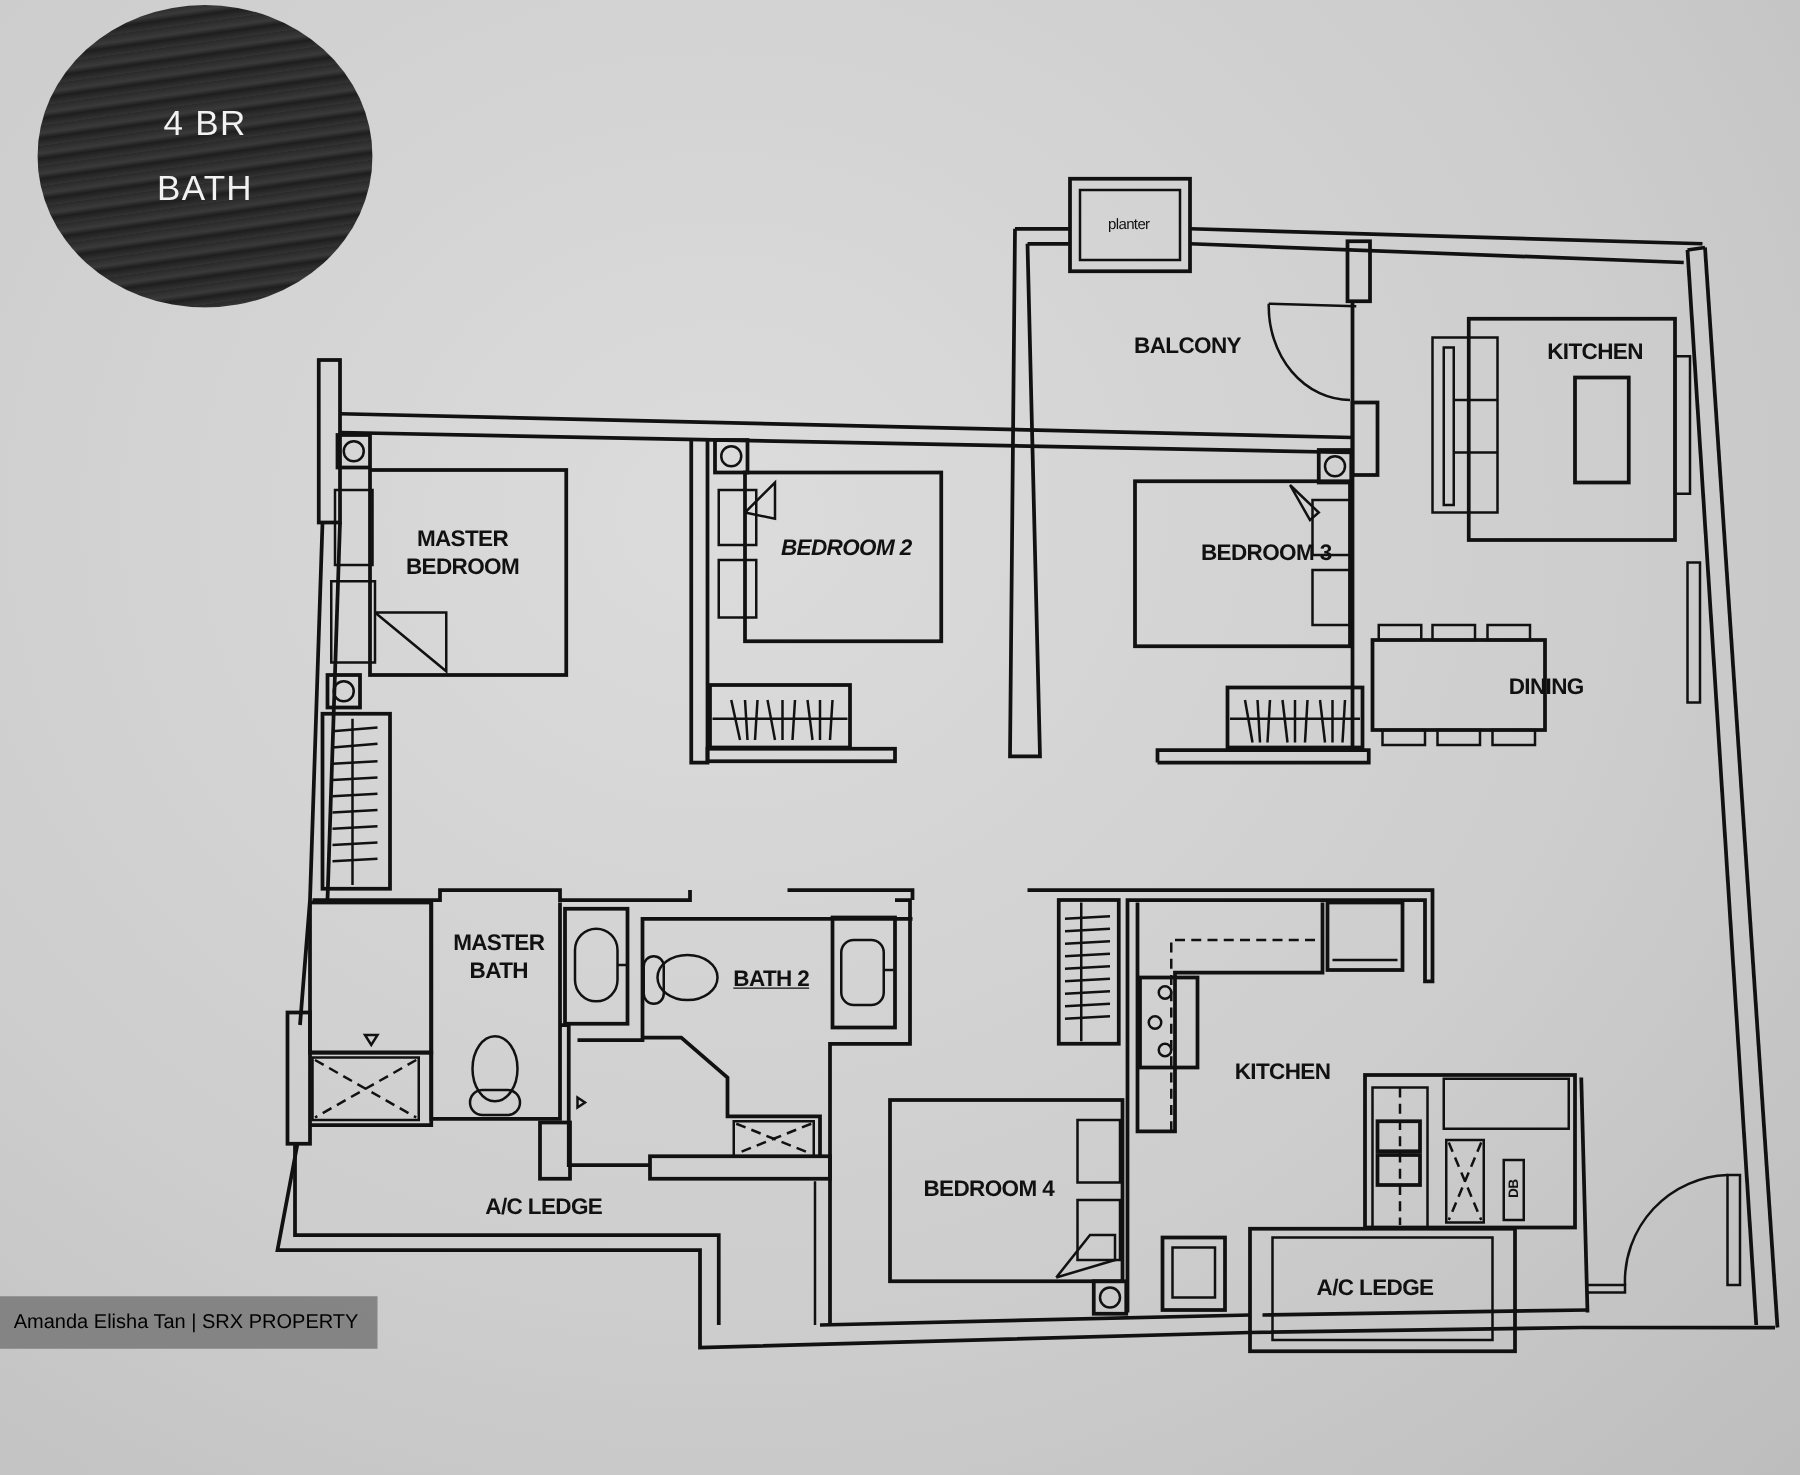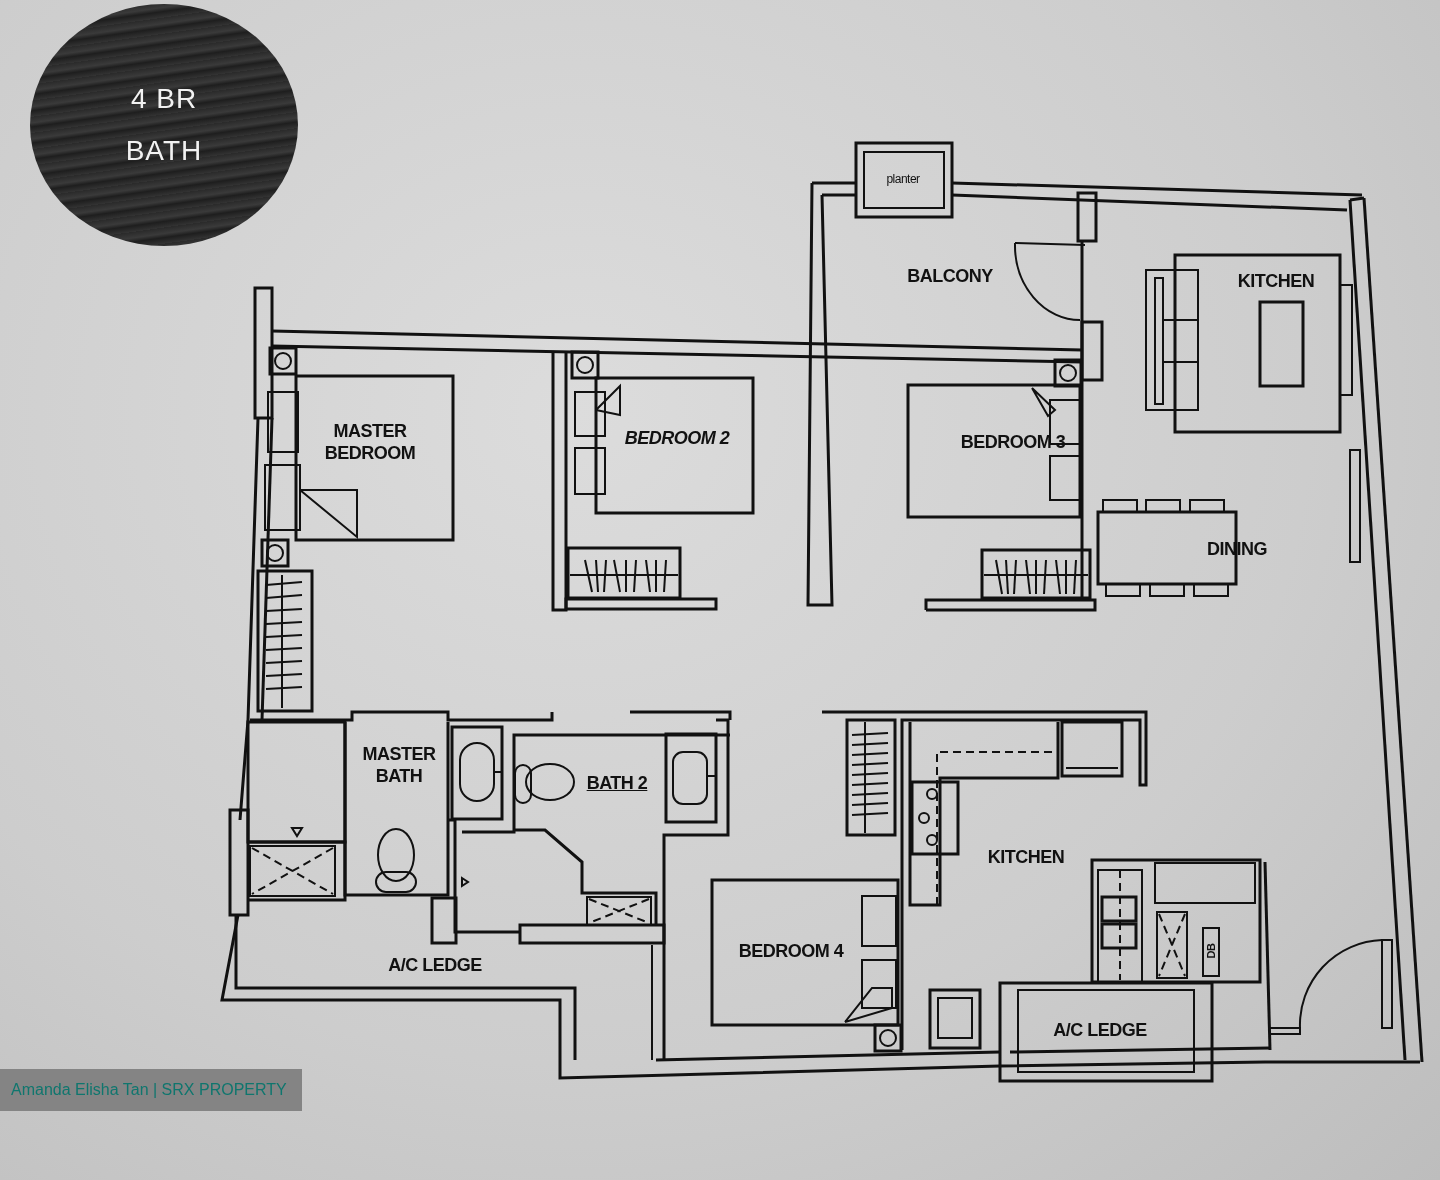--- a/index.html
+++ b/index.html
@@ -26,22 +26,22 @@
     display: flex; flex-direction: column; align-items: center; justify-content: center;
     color: #f2f2f2; font-size: 28px; line-height: 52px; letter-spacing: 1px;
   }
   .room-label {
     position: absolute; font-weight: bold; font-size: 18px; color: #111;
     text-align: center; line-height: 22px; letter-spacing: -0.5px;
   }
   .planter-label { font-weight: normal; font-size: 12px; }
   .watermark {
     position: absolute; left: 0; top: 1037px; width: 302px; height: 42px;
-    background: rgba(120,120,120,0.85); color: #0f766e;
-    font-size: 16px; line-height: 42px; padding-left: 11px; box-sizing: border-box; margin-top: 32px;
+    background: rgba(120,120,120,0.85); color: #000000;
+    font-size: 16px; line-height: 42px; padding-left: 11px; box-sizing: border-box;
   }
 </style>
 </head>
 <body>
 
 <div class="paper"></div>
 
 <svg class="plan" width="1440" height="1180" viewBox="0 0 1440 1180">
 
   <g>

